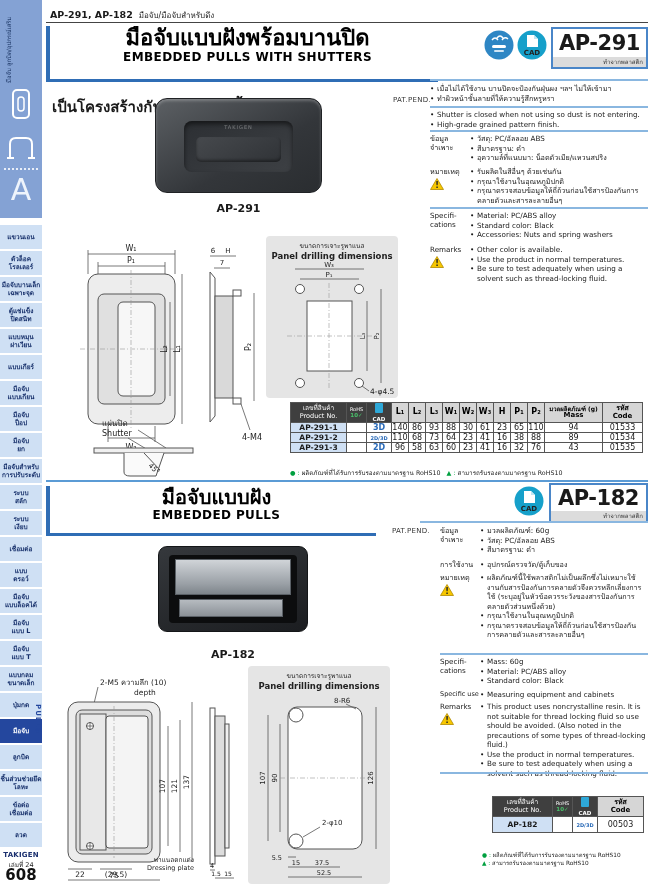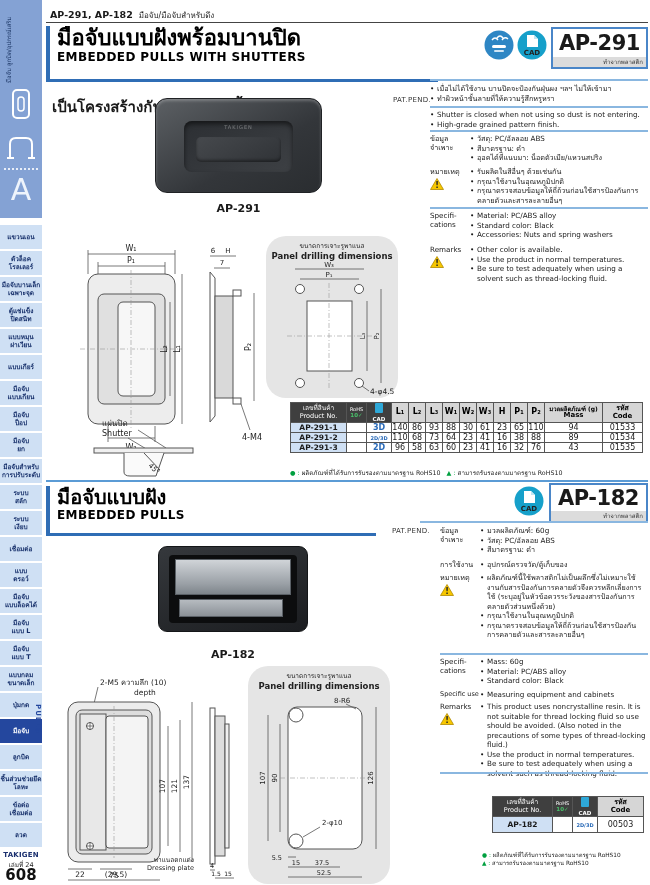--- a/index.html
+++ b/index.html
@@ -25,21 +25,21 @@
   .sb-brand { position:absolute; left:0; top:851px; width:42px; text-align:center; font-size:7px; font-weight:bold; color:#1a2f6e; letter-spacing:0.2px; }
   .sb-vol { position:absolute; left:0; top:860px; width:42px; text-align:center; font-size:6.5px; color:#222; }
   .sb-num { position:absolute; left:0; top:866px; width:42px; text-align:center; font-size:15px; font-weight:bold; color:#111; }
 
   
   .topline { position:absolute; left:50px; top:9px; font-size:8px; }
   .topline b { font-size:9.5px; margin-right:6px; }
   .toprule { position:absolute; left:46px; top:22px; width:602px; height:1px; background:#444; }
 
   
-  .sec-title { position:absolute; border-left:4px solid #2f6db5; border-bottom:3px solid #2f6db5; padding-left:7px; }
+  .sec-title { position:absolute; border-left:4px solid #2f6db5; border-bottom:3px solid #2f6db5; padding-left:7px;text-align:center; }
   #t1 { left:46px; top:26px; width:392px; height:56px; }
   #t2 { left:46px; top:486px; width:330px; height:50px; }
   .sec-title h1 { font-size:22px; font-weight:bold; line-height:1.1; color:#000; }
   .sec-title h2 { font-size:12px; font-weight:bold; letter-spacing:0.4px; color:#000; }
   .tagline { position:absolute; left:52px; top:95px; font-size:15px; font-weight:bold; }
 
   
   .badge { position:absolute; width:30px; height:30px; }
   .model-box { position:absolute; border:2.5px solid #4a86c8; background:#fff; display:flex; flex-direction:column; }
   #mb1 { left:551px; top:27px; width:97px; height:42px; }
@@ -75,21 +75,21 @@
 
   .photo2 { position:absolute; left:158px; top:546px; width:150px; height:86px; border-radius:9px;
             background:linear-gradient(160deg,#35383c,#1b1d20); border:1px solid #141618; }
   .photo2 .inner { position:absolute; left:10px; top:8px; right:10px; bottom:8px; background:#0c0d0e; border-radius:4px; }
   .photo2 .flap { position:absolute; left:6px; top:4px; right:6px; height:36px;
             background:linear-gradient(180deg,#d0d4d8,#9aa0a6 70%,#7e858b); border:1px solid #5a6066; }
   .photo2 .bar { position:absolute; left:10px; top:44px; right:14px; height:18px;
             background:linear-gradient(180deg,#b6bbc0,#8b9197); border:1px solid #5a6066; }
 
   
-  .gpanel { position:absolute; background:#e5e5e5; border-radius:20px; text-align:center; }
+  .gpanel { position:absolute; background:#e5e5e5; border-radius:4px; text-align:center; }
   .gpanel .tth { font-size:6.5px; padding-top:5px; color:#222; }
   .gpanel .ten { font-size:8.5px; font-weight:bold; color:#222; }
 
   
   svg text { fill:#222; }
   .dim { stroke:#555; stroke-width:0.8; }
   .part { stroke:#555; stroke-width:1; }
   .cl { stroke:#999; stroke-width:0.6; stroke-dasharray:5 2 1 2; }
   .dplabel { position:absolute; font-size:6.5px; line-height:1.3; text-align:right; }
 
@@ -278,21 +278,21 @@
   <div class="bluerule" style="left:430px; top:130px; width:218px;"></div>
 
   <div class="irow" style="left:430px; top:134px; width:218px;">
     <div class="lab">
         <div>ข้อมูล</div>
         <div>จำเพาะ</div>
       </div>
     <div class="bl">
       <div>วัสดุ: PC/อัลลอย ABS</div>
       <div>สีมาตรฐาน: ดำ</div>
-      <div>อุอคได์ที่แนบมา: น็อตตัวเมีย/แหวนสปริง</div>
+      <div>อุความล์ที่แนบมา: น็อตตัวเมีย/แหวนสปริง</div>
     </div>
   </div>
   <div class="irow" style="left:430px; top:167px; width:218px;">
     <div class="lab">
       <div>หมายเหตุ</div>
       <svg class="warn" width="14" height="12" viewBox="0 0 14 12">
         <polygon points="7,0.5 13.5,11.5 0.5,11.5" fill="#f7c700" stroke="#b08900" stroke-width="0.8"></polygon>
         <text x="7" y="10" text-anchor="middle" font-size="8" font-weight="bold" fill="#111">!</text>
       </svg>
     </div>

